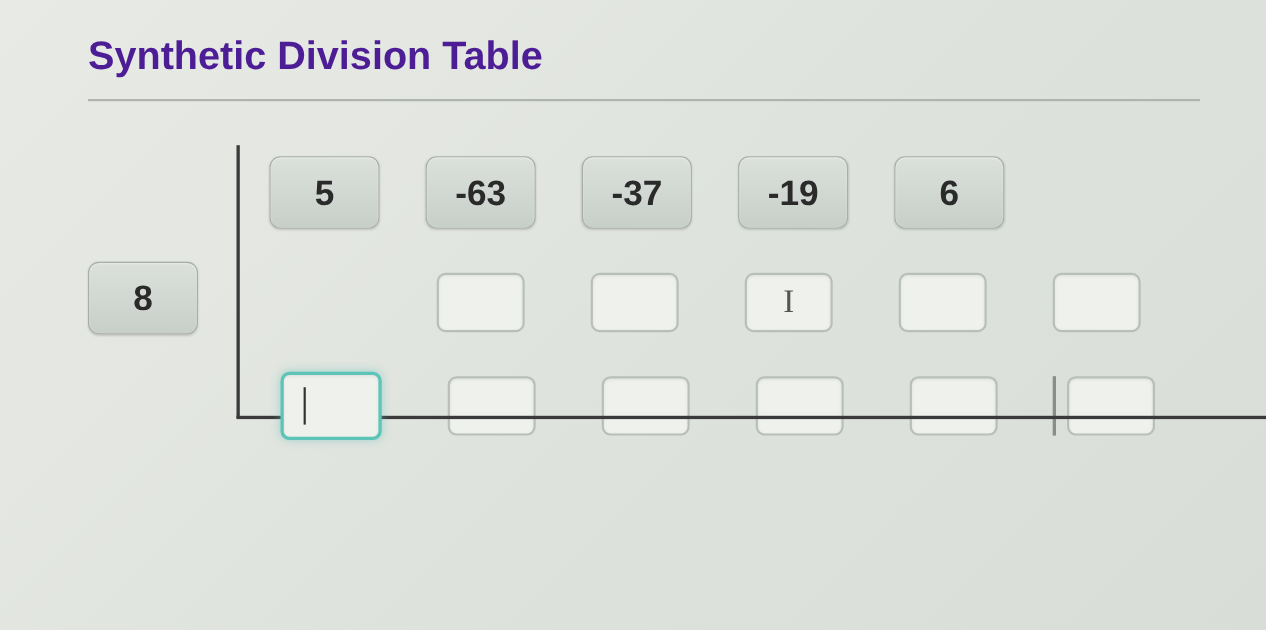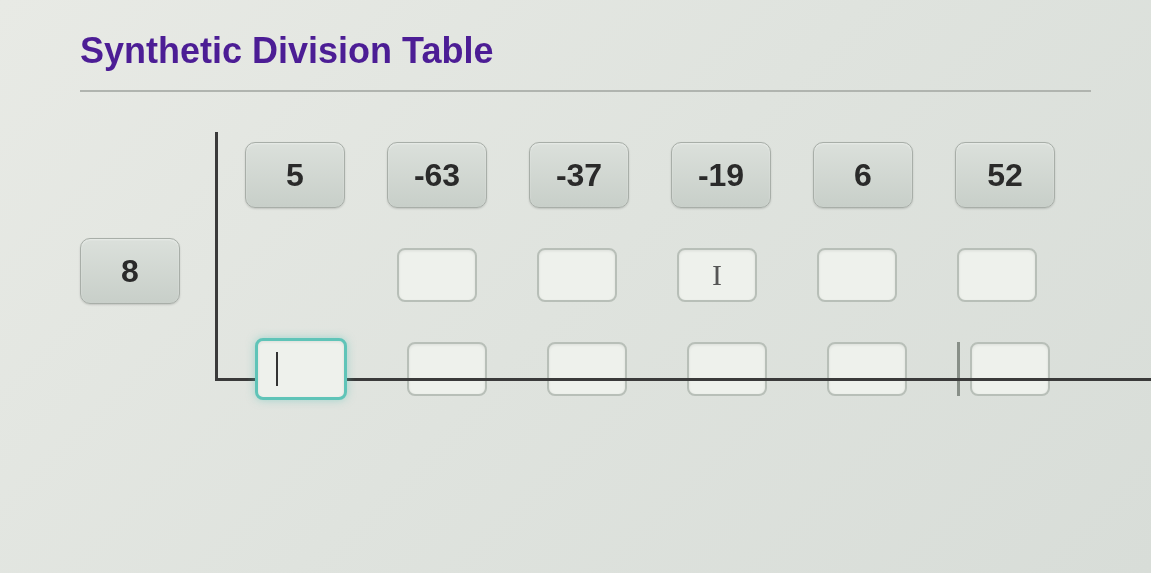--- a/index.html
+++ b/index.html
@@ -154,21 +154,20 @@
       <div class="coeff-area">
         <div class="l-border-v"></div>
         <div class="l-border-h"></div>
 
         <div class="coeff-row" style="margin-bottom:40px;">
           <div class="cell filled">5</div>
           <div class="cell filled">-63</div>
           <div class="cell filled">-37</div>
           <div class="cell filled">-19</div>
           <div class="cell filled">6</div>
-          <div class="cell filled">52</div>
         </div>
 
         <div class="row2">
           <div class="cell empty"></div>
           <div class="cell empty"></div>
           <div class="cell empty cursor-box">
             <span class="text-cursor">I</span>
           </div>
           <div class="cell empty"></div>
           <div class="cell empty"></div>

